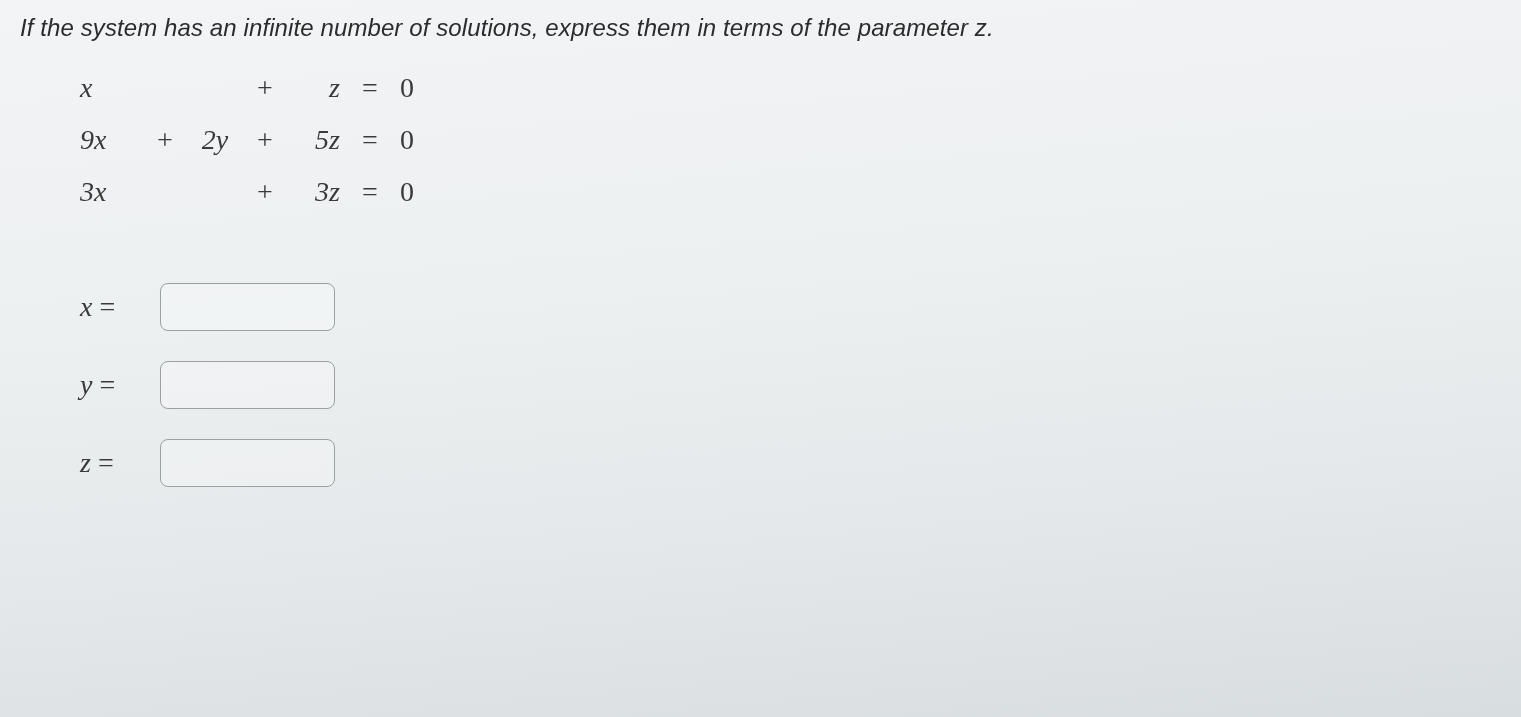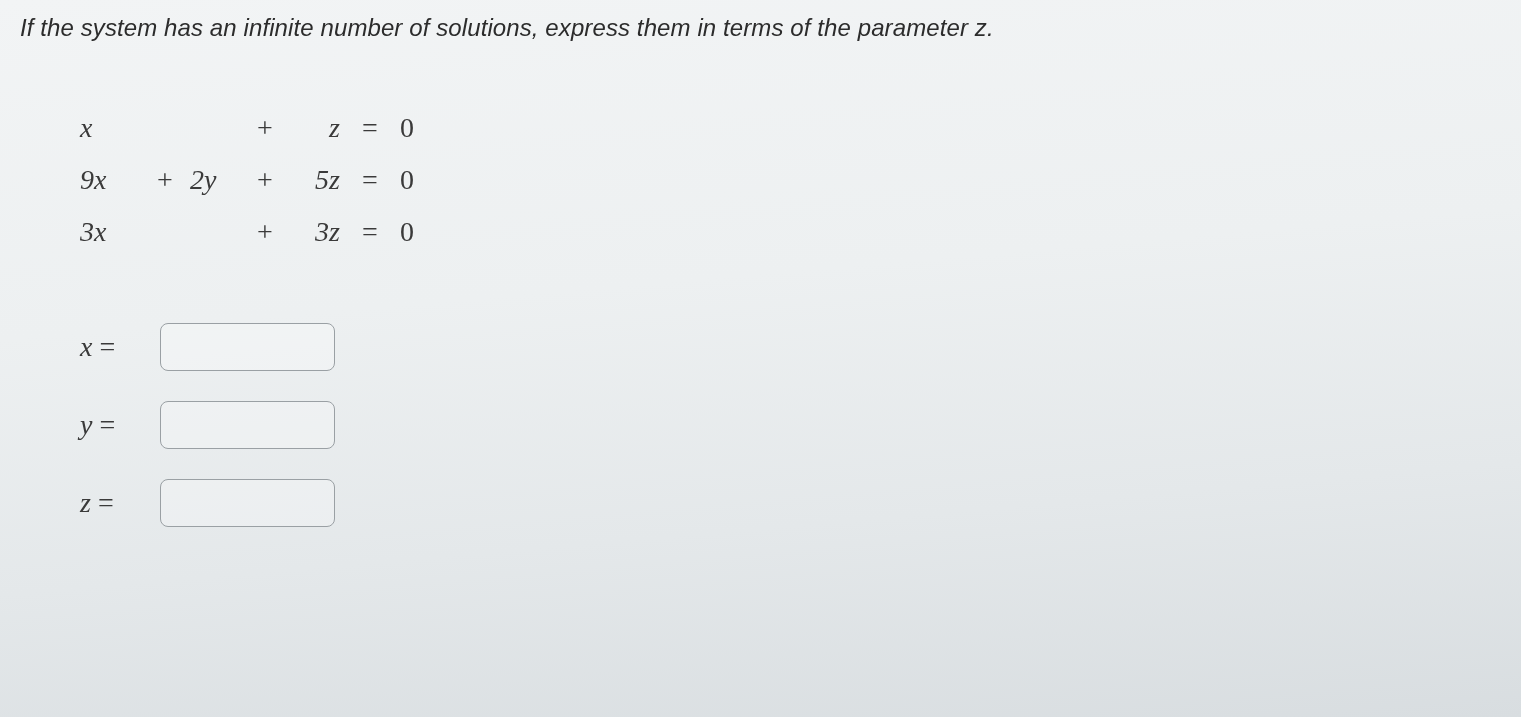--- a/index.html
+++ b/index.html
@@ -20,41 +20,41 @@
     font-size: 25px;
     line-height: 1.35;
     color: #222;
     margin-bottom: 18px;
     letter-spacing: 0.1px;
   }
   .prompt-note {
     font-size: 24px;
     font-style: italic;
     color: #2c2c2c;
-    margin-bottom: 60px;
+    margin-bottom: 20px;
     letter-spacing: 0.1px;
   }
   .equations {
     margin-left: 60px;
     font-family: "Times New Roman", Georgia, serif;
     font-size: 28px;
     color: #3a3a3a;
   }
   .eq-row {
     display: flex;
     align-items: center;
     height: 52px;
   }
   .cell {
     text-align: center;
     font-style: italic;
   }
   .cell-lhs1 { width: 60px; text-align: left; }
   .cell-op1  { width: 50px; font-style: normal;}
-  .cell-lhs2 { width: 50px; text-align: left;}
+  .cell-lhs2 { width: 50px; text-align: center;}
   .cell-op2  { width: 50px; font-style: normal;}
   .cell-lhs3 { width: 50px; text-align: right;}
   .cell-eq   { width: 60px; font-style: normal;}
   .cell-rhs  { width: 30px; text-align: left; font-style: normal;}
   .answers {
     margin-top: 50px;
     margin-left: 60px;
     font-family: "Times New Roman", Georgia, serif;
     font-size: 28px;
     color: #3a3a3a;

